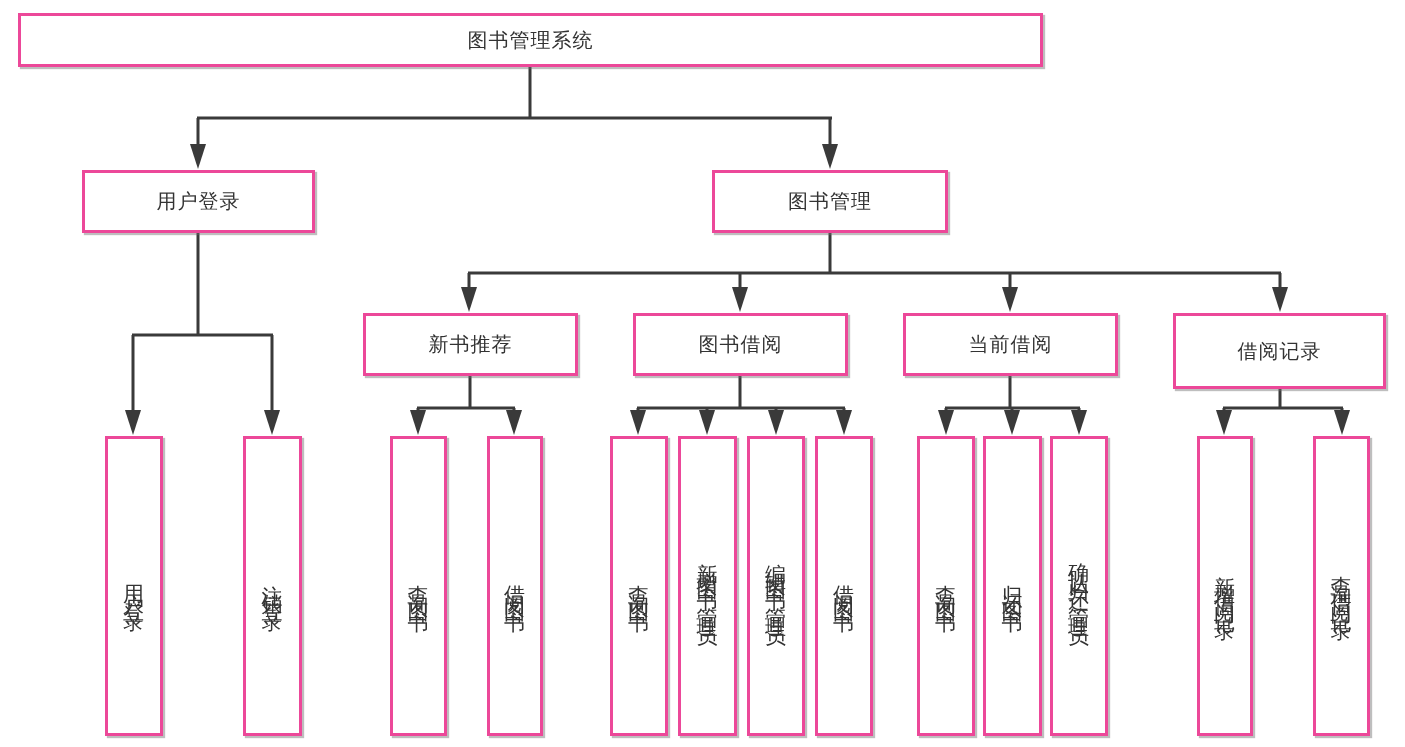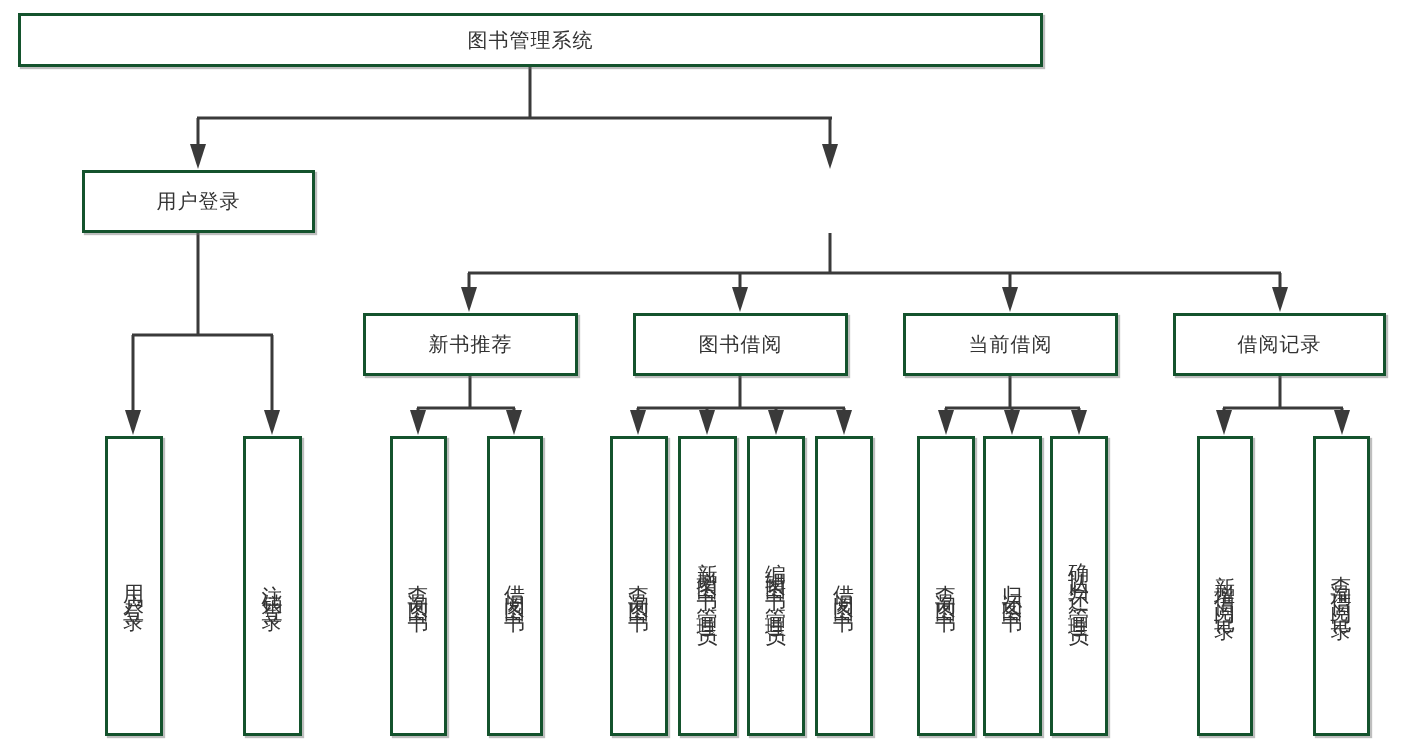--- a/index.html
+++ b/index.html
@@ -14,21 +14,21 @@
   .connectors {
     position: absolute;
     left: 0; top: 0;
     width: 1405px; height: 747px;
     z-index: 1;
   }
   .node {
     position: absolute;
     box-sizing: border-box;
     background: #ffffff;
-    border: 3px solid #14532d;
+    border: 3px solid #ec4899;
     box-shadow: 2px 2px 1px rgba(110,110,110,0.45);
     display: flex;
     align-items: center;
     justify-content: center;
     color: #333333;
     z-index: 2;
   }
   .node.h { font-size: 20px; letter-spacing: 1px; }
   .node.root { font-size: 20px; letter-spacing: 1px; }
   .node.leaf span {
@@ -103,31 +103,34 @@
     </g>
   </svg>
 
   <div class="node root" style="left:18px; top:13px; width:1025px; height:54px;">
     <span>图书管理系统</span>
   </div>
 
   <div class="node h" style="left:82px; top:170px; width:233px; height:63px;">
     <span>用户登录</span>
   </div>
+  <div class="node h" style="left:712px; top:170px; width:236px; height:63px;">
+    <span>图书管理</span>
+  </div>
 
   <div class="node h" style="left:363px; top:313px; width:215px; height:63px;justify-content:center;">
     <span>新书推荐</span>
   </div>
   <div class="node h" style="left:633px; top:313px; width:215px; height:63px;">
     <span>图书借阅</span>
   </div>
   <div class="node h" style="left:903px; top:313px; width:215px; height:63px;">
     <span>当前借阅</span>
   </div>
-  <div class="node h" style="left:1173px; top:313px; width:213px; height:63px;">
+  <div class="node h" style="left:1173px; top:313px; width:213px; height:76px;">
     <span>借阅记录</span>
   </div>
 
   <div class="node leaf" style="left:105px; top:436px; width:58px; height:300px;">
     <span>用户登录</span>
   </div>
   <div class="node leaf" style="left:243px; top:436px; width:59px; height:300px;">
     <span>注销登录</span>
   </div>
 

